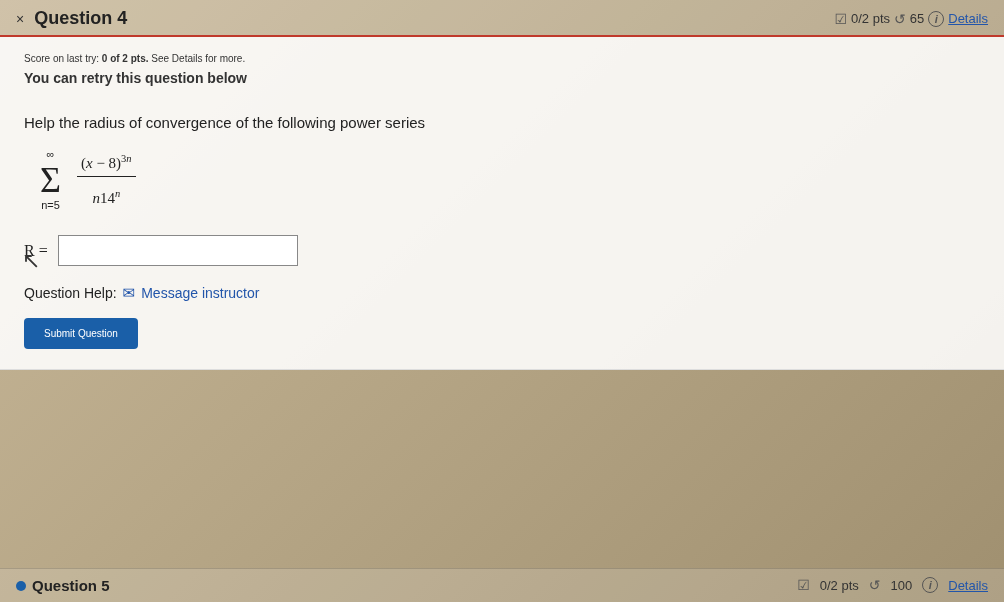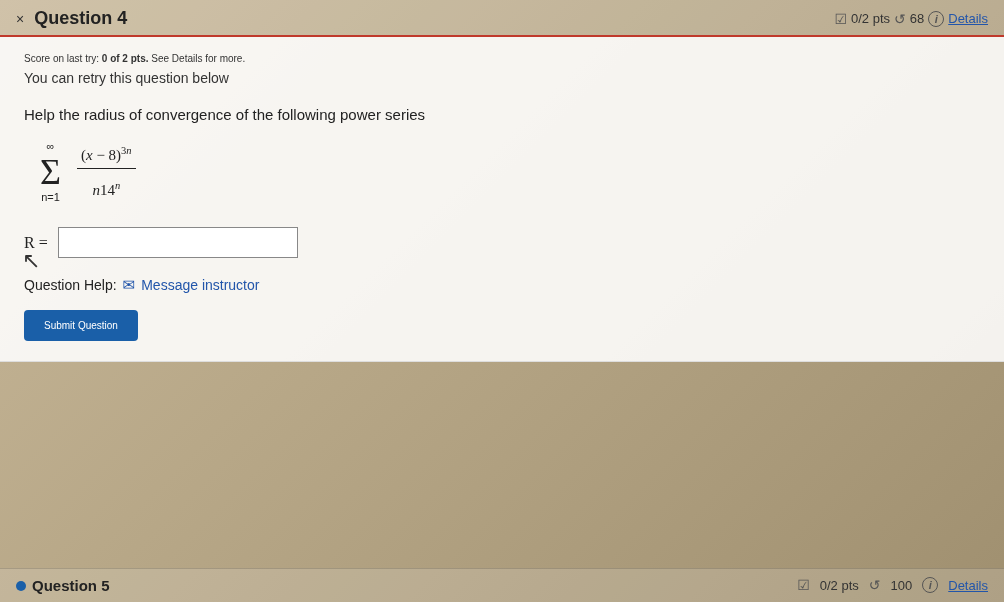--- a/index.html
+++ b/index.html
@@ -107,21 +107,22 @@
       margin-bottom: 6px;
     }
 
     .score-line strong {
       font-weight: bold;
     }
 
     .retry-line {
       font-size: 14px;
       color: #333;
-      margin-bottom: 20px;
+      margin-bottom: 28px;
+      font-weight: bold;
     }
 
     .problem-statement {
       font-size: 15px;
       color: #222;
       margin-bottom: 18px;
     }
 
     .math-formula {
       display: flex;
@@ -298,41 +299,41 @@
   <div class="question-header">
     <div style="display:flex; align-items:center; gap:6px;">
       <span class="question-close">×</span>
       <span class="question-title">Question 4</span>
     </div>
     <div class="header-right">
       <div class="pts-badge">
         <span class="checkbox-icon">☑</span>
         <span>0/2 pts</span>
         <span class="retry-icon">↺</span>
-        <span>68</span>
+        <span>65</span>
         <span class="info-icon">i</span>
         <span class="details-link">Details</span>
       </div>
     </div>
   </div>
 
   <div class="question-content">
     <p class="score-line">
       Score on last try: <strong>0 of 2 pts.</strong> See Details for more.
     </p>
     <p class="retry-line">You can retry this question below</p>
 
     <p class="problem-statement">Help the radius of convergence of the following power series</p>
 
     
     <div class="math-formula">
       <div class="summation-area">
         <span class="sigma-top">∞</span>
         <span class="sigma-symbol">Σ</span>
-        <span class="sigma-bottom">n=1</span>
+        <span class="sigma-bottom">n=5</span>
       </div>
       <div class="fraction-area">
         <span class="fraction-numerator">
           (<i>x</i> − 8)<sup>3<i>n</i></sup>
         </span>
         <span class="fraction-denominator">
           <i>n</i>14<sup><i>n</i></sup>
         </span>
       </div>
     </div>

